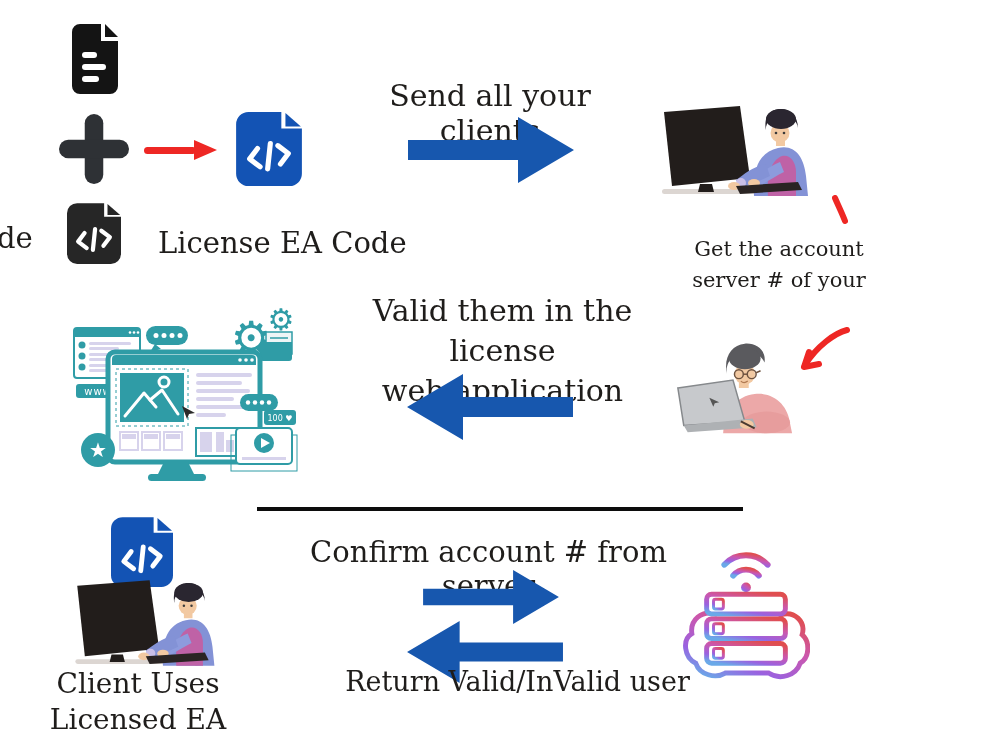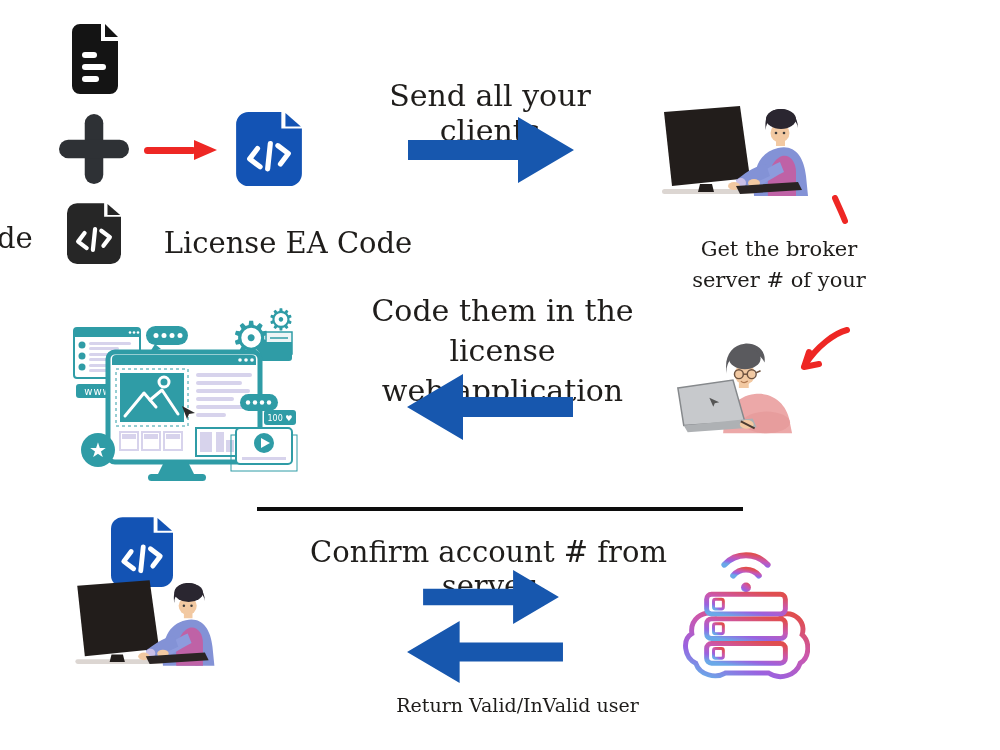--- a/index.html
+++ b/index.html
@@ -2,26 +2,26 @@
 <html style="--arrow-blue: #1757ae; --accent-red: #ee2724; --file-blue: #1353b4; --icon-dark: #2e3135; --text-dark: #1f1d1b; --teal: #2f9ca6; --lavender: #d7d3ec; --skin: #f2c9a2; --hair-dark: #2a2630; --cardigan-blue: #8392d6; --shirt-pink: #bf62a6; --sweater-pink: #eca8a8; --hair-gray: #5a5a5e;"><head>
 <meta charset="utf-8">
 <style>
   html,body{margin:0;padding:0;background:#fff;}
   .canvas{position:relative;width:1000px;height:750px;background:#ffffff;overflow:hidden;
           font-family:"DejaVu Serif", serif;color:#1f1d1b;}
   .abs{position:absolute;}
   .label{position:absolute;text-align:center;color:#1f1d1b;}
   .label .line{display:block;}
   .lbl-send{left:338px;top:78px;width:304px;font-size:30px;}
-  .lbl-license{left:158px;top:226px;width:260px;font-size:29px;text-align:center;}
+  .lbl-license{left:158px;top:226px;width:260px;font-size:29px;text-align:left;}
   .lbl-fragment{left:-3px;top:221px;width:40px;font-size:29px;text-align:left;}
   .lbl-broker{left:683px;top:234px;width:192px;font-size:21px;line-height:31px;}
   .lbl-save{left:330px;top:291px;width:345px;font-size:30px;line-height:40px;}
   .lbl-confirm{left:276px;top:535px;width:425px;font-size:29px;}
-  .lbl-return{left:305px;top:694px;width:425px;font-size:19px;}
+  .lbl-return{left:305px;top:666px;width:425px;font-size:27px;}
   .lbl-client{left:47px;top:666px;width:182px;font-size:28px;line-height:36px;}
   .divider{left:257px;top:507px;width:486px;height:4px;background:#0c0c0c;}
   svg{display:block;}
   .flip{transform:scaleX(-1);}
 </style>
 </head>
 <body>
 
 <div class="canvas">
 
@@ -92,21 +92,21 @@
     <ellipse cx="133" cy="15" rx="15" ry="10" fill="#2a2630"></ellipse>
     <circle cx="128" cy="29" r="1.3" fill="#3a3a3a"></circle>
     <circle cx="136" cy="29" r="1.3" fill="#3a3a3a"></circle>
   </svg>
 
   <svg class="abs" style="left:832px;top:195px" width="16" height="30" viewBox="0 0 16 30">
     <path d="M3,3 C6,10 10,18 13,26" stroke="#ee2724" stroke-width="6" stroke-linecap="round" fill="none"></path>
   </svg>
 
   <div class="label lbl-broker">
-    <span class="line">Get the broker</span>
+    <span class="line">Get the account</span>
     <span class="line">server # of your</span>
   </div>
 
   <svg class="abs" style="left:68px;top:290px" width="230" height="192" viewBox="0 0 230 192">
 
     <text x="183" y="64" font-size="46" fill="#2f9ca6" text-anchor="middle" font-family="DejaVu Sans, sans-serif">⚙</text>
     <text x="213" y="40" font-size="30" fill="#2f9ca6" text-anchor="middle" font-family="DejaVu Sans, sans-serif">⚙</text>
 
     <g transform="translate(192,42)">
       <rect x="6" y="0" width="26" height="22" fill="#eef5f6" stroke="#2f9ca6" stroke-width="1.5"></rect>
@@ -223,21 +223,21 @@
     <g transform="translate(168,138)">
       <rect x="-5" y="7" width="66" height="36" fill="none" stroke="#2f9ca6" stroke-width="1"></rect>
       <rect width="56" height="36" rx="4" fill="#fff" stroke="#2f9ca6" stroke-width="2"></rect>
       <circle cx="28" cy="15" r="10" fill="#2f9ca6"></circle>
       <polygon points="25,10 25,20 34,15" fill="#fff"></polygon>
       <rect x="6" y="29" width="44" height="3" fill="#d7d3ec"></rect>
     </g>
   </svg>
 
   <div class="label lbl-save">
-    <span class="line">Code them in the license</span>
+    <span class="line">Valid them in the license</span>
     <span class="line">web application</span>
   </div>
 
   <svg class="abs flip" style="left:405px;top:374px" width="170" height="66" viewBox="0 0 166 66">
     <polygon points="0,23 110,23 110,0 166,33 110,66 110,43 0,43" fill="#1757ae"></polygon>
   </svg>
 
   <svg class="abs" style="left:793px;top:326px" width="58" height="48" viewBox="0 0 58 48">
     <path d="M54,4 C42,7 24,20 12,39" stroke="#ee2724" stroke-width="6" stroke-linecap="round" fill="none"></path>
     <path d="M11,41 L26,38 M11,41 L16,26" stroke="#ee2724" stroke-width="6" stroke-linecap="round" fill="none"></path>
@@ -290,20 +290,24 @@
     <ellipse cx="106" cy="79" rx="6" ry="4" fill="#f2c9a2"></ellipse>
     <polygon points="88,82 150,78 154,86 92,90" fill="#2a2423"></polygon>
     <rect x="128" y="34" width="9" height="8" fill="#f2c9a2"></rect>
     <circle cx="132" cy="29" r="9.5" fill="#f2c9a2"></circle>
     <path d="M118,26 C116,10 148,6 150,24 C150,12 142,5 133,5 C120,5 116,14 118,26 Z" fill="#2a2630"></path>
     <ellipse cx="133" cy="15" rx="15" ry="10" fill="#2a2630"></ellipse>
     <circle cx="128" cy="29" r="1.3" fill="#3a3a3a"></circle>
     <circle cx="136" cy="29" r="1.3" fill="#3a3a3a"></circle>
   </svg>
 
+  <div class="label lbl-client">
+    <span class="line">Client Uses</span>
+    <span class="line">Licensed EA</span>
+  </div>
 
   <div class="label lbl-confirm">Confirm account # from server</div>
 
   <svg class="abs" style="left:406px;top:570px" width="170" height="54" viewBox="0 0 166 66">
     <polygon points="0,23 110,23 110,0 166,33 110,66 110,43 0,43" fill="#1757ae"></polygon>
   </svg>
   <svg class="abs flip" style="left:400px;top:621px" width="170" height="62" viewBox="0 0 166 66">
     <polygon points="0,23 110,23 110,0 166,33 110,66 110,43 0,43" fill="#1757ae"></polygon>
   </svg>
 

